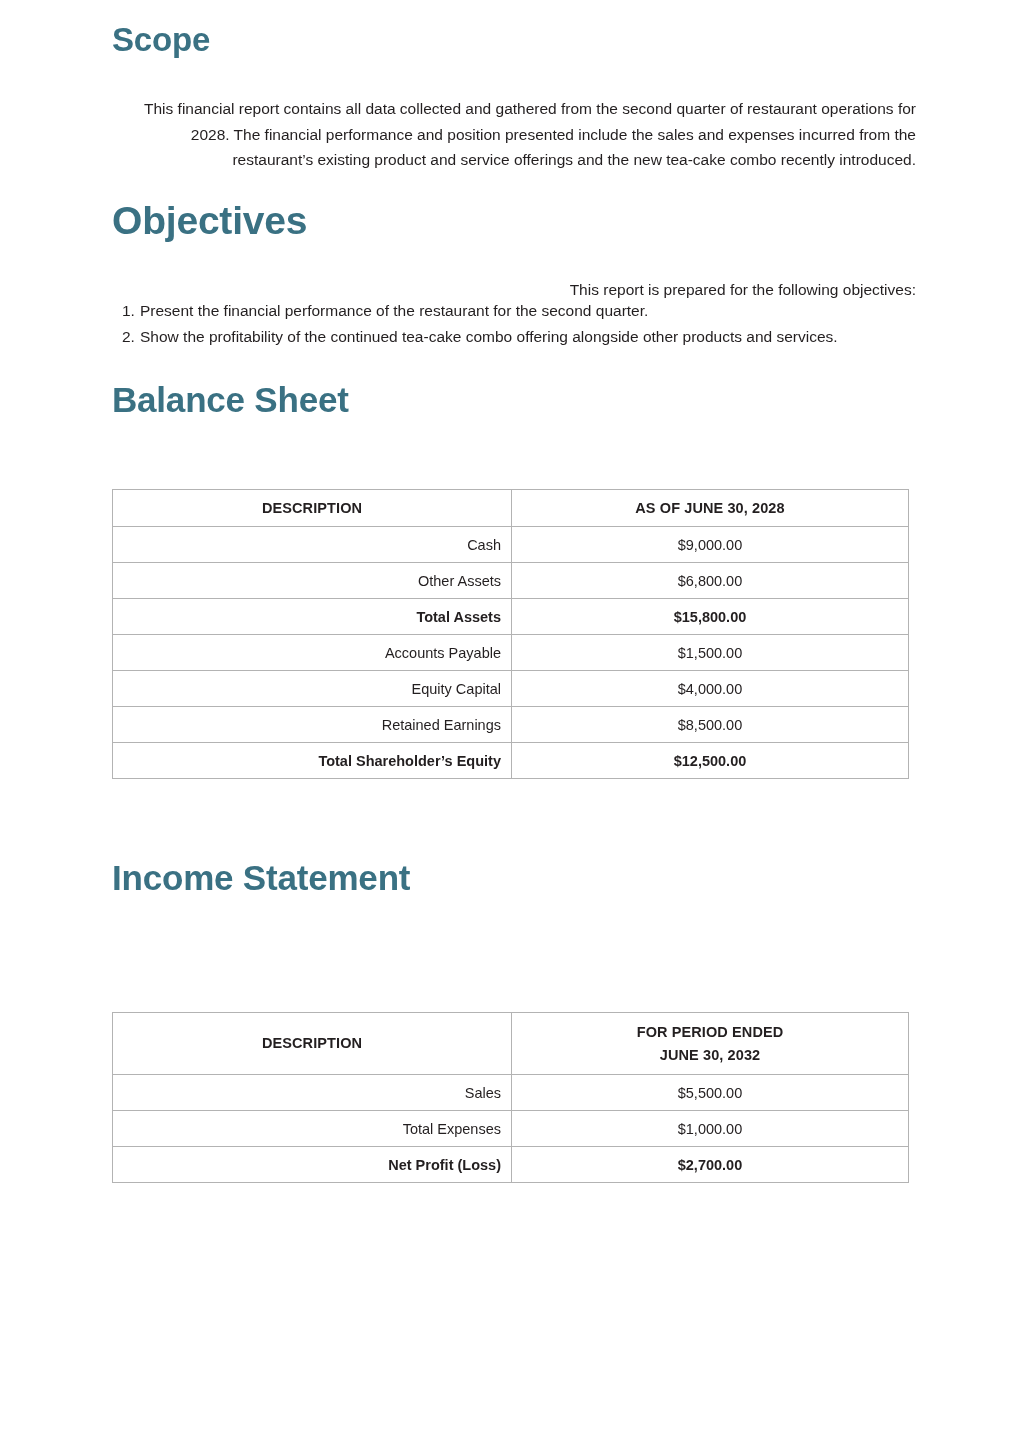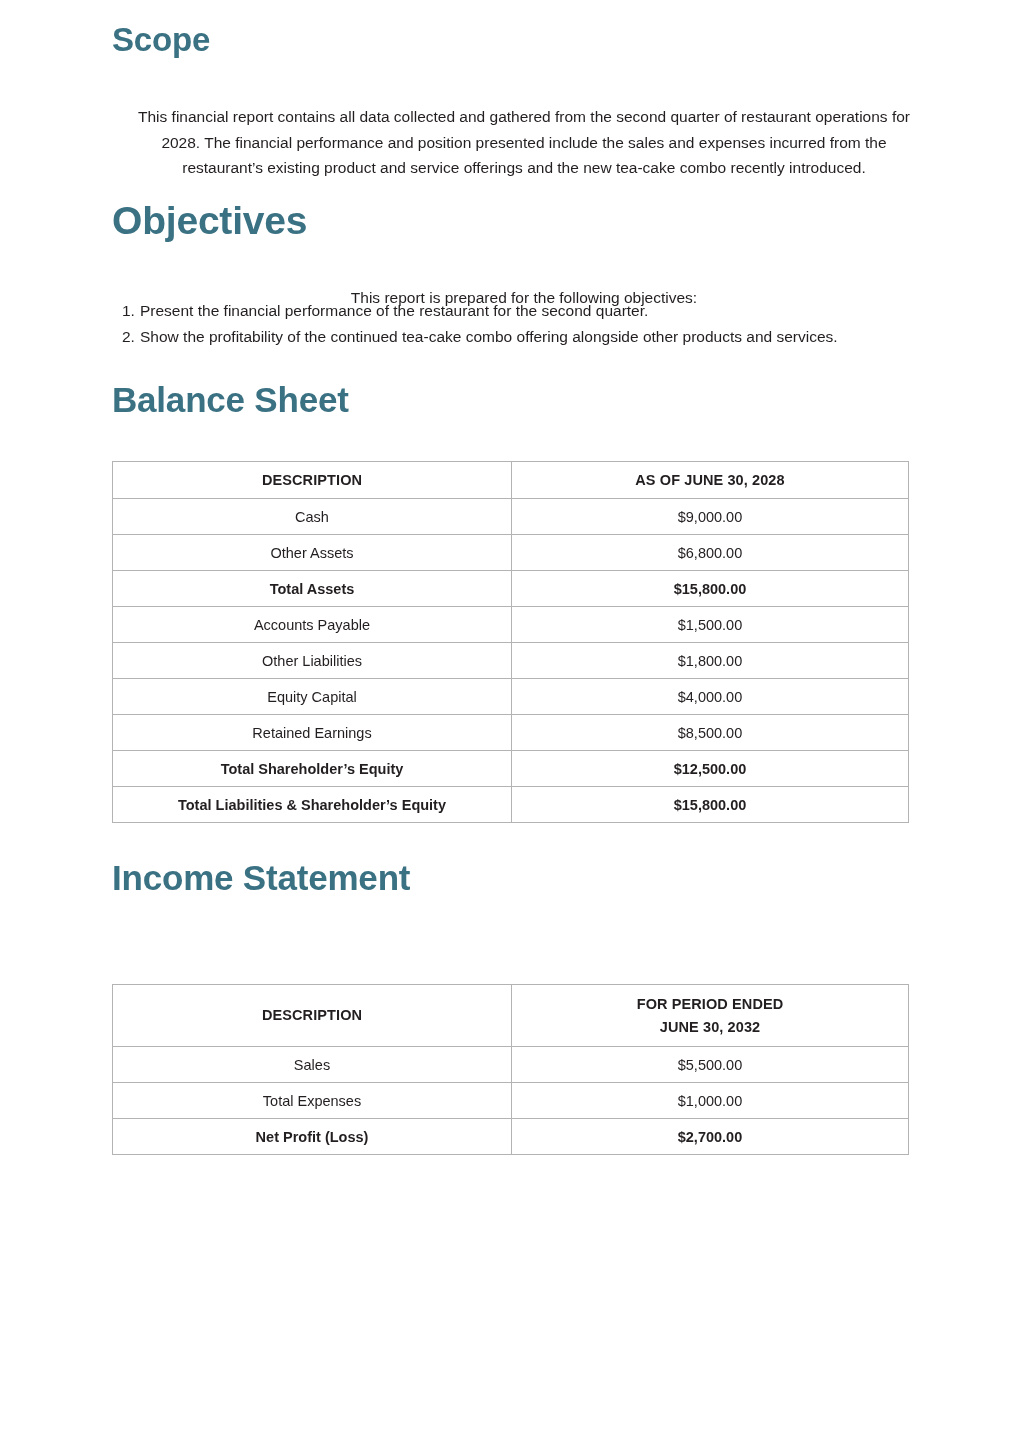--- a/index.html
+++ b/index.html
@@ -68,22 +68,22 @@
   }
 
   
   .body-par {
     position: absolute;
     left: 0;
     width: 800px;
     font-size: 15.5px;
     line-height: 25.5px;
     color: #231f20;
-    margin: 12px;
-    text-align: center;
+    margin: 4px;
+    text-align: right;
   }
   .par-scope { top: 92px; }
   .par-objectives-intro { top: 273px; }
 
   .obj-list {
     position: absolute;
     left: 0;
     top: 298px;
     width: 800px;
     margin: 0;
@@ -104,20 +104,21 @@
   }
 
   
   .fin-table {
     position: absolute;
     left: 0;
     width: 796px;
     border-collapse: collapse;
     table-layout: fixed;
     font-size: 14.5px;
+    margin-top: 28px;
   }
   .tbl-balance { top: 461px; }
   .tbl-income  { top: 984px; }
 
   .fin-table col.c-desc { width: 399px; }
   .fin-table col.c-val  { width: 397px; }
 
   .fin-table th, .fin-table td {
     border: 1px solid #b3b3b3;
     padding: 0 10px;
@@ -134,21 +135,21 @@
   .tbl-income thead th {
     height: 62px;
     line-height: 23px;
   }
   .fin-table tbody td {
     height: 36px;
     vertical-align: middle;
     font-size: 14.5px;
   }
   .fin-table tbody td.desc {
-    text-align: center;
+    text-align: right;
   }
   .fin-table tbody td.val {
     text-align: center;
   }
   .fin-table tbody tr.total td {
     font-weight: bold;
   }
   .hdr-line { display: block; }
 </style>
 </head>
@@ -200,38 +201,30 @@
         </tr>
         <tr class="total">
           <td class="desc">Total Assets</td>
           <td class="val">$15,800.00</td>
         </tr>
         <tr>
           <td class="desc">Accounts Payable</td>
           <td class="val">$1,500.00</td>
         </tr>
         <tr>
-          <td class="desc">Other Liabilities</td>
-          <td class="val">$1,800.00</td>
-        </tr>
-        <tr>
           <td class="desc">Equity Capital</td>
           <td class="val">$4,000.00</td>
         </tr>
         <tr>
           <td class="desc">Retained Earnings</td>
           <td class="val">$8,500.00</td>
         </tr>
         <tr class="total">
           <td class="desc">Total Shareholder’s Equity</td>
           <td class="val">$12,500.00</td>
-        </tr>
-        <tr class="total">
-          <td class="desc">Total Liabilities &amp; Shareholder’s Equity</td>
-          <td class="val">$15,800.00</td>
         </tr>
       </tbody>
     </table>
 
     <h1 class="section-heading h-income">Income Statement</h1>
 
     <table class="fin-table tbl-income">
       <colgroup>
           <col class="c-desc">
           <col class="c-val">

